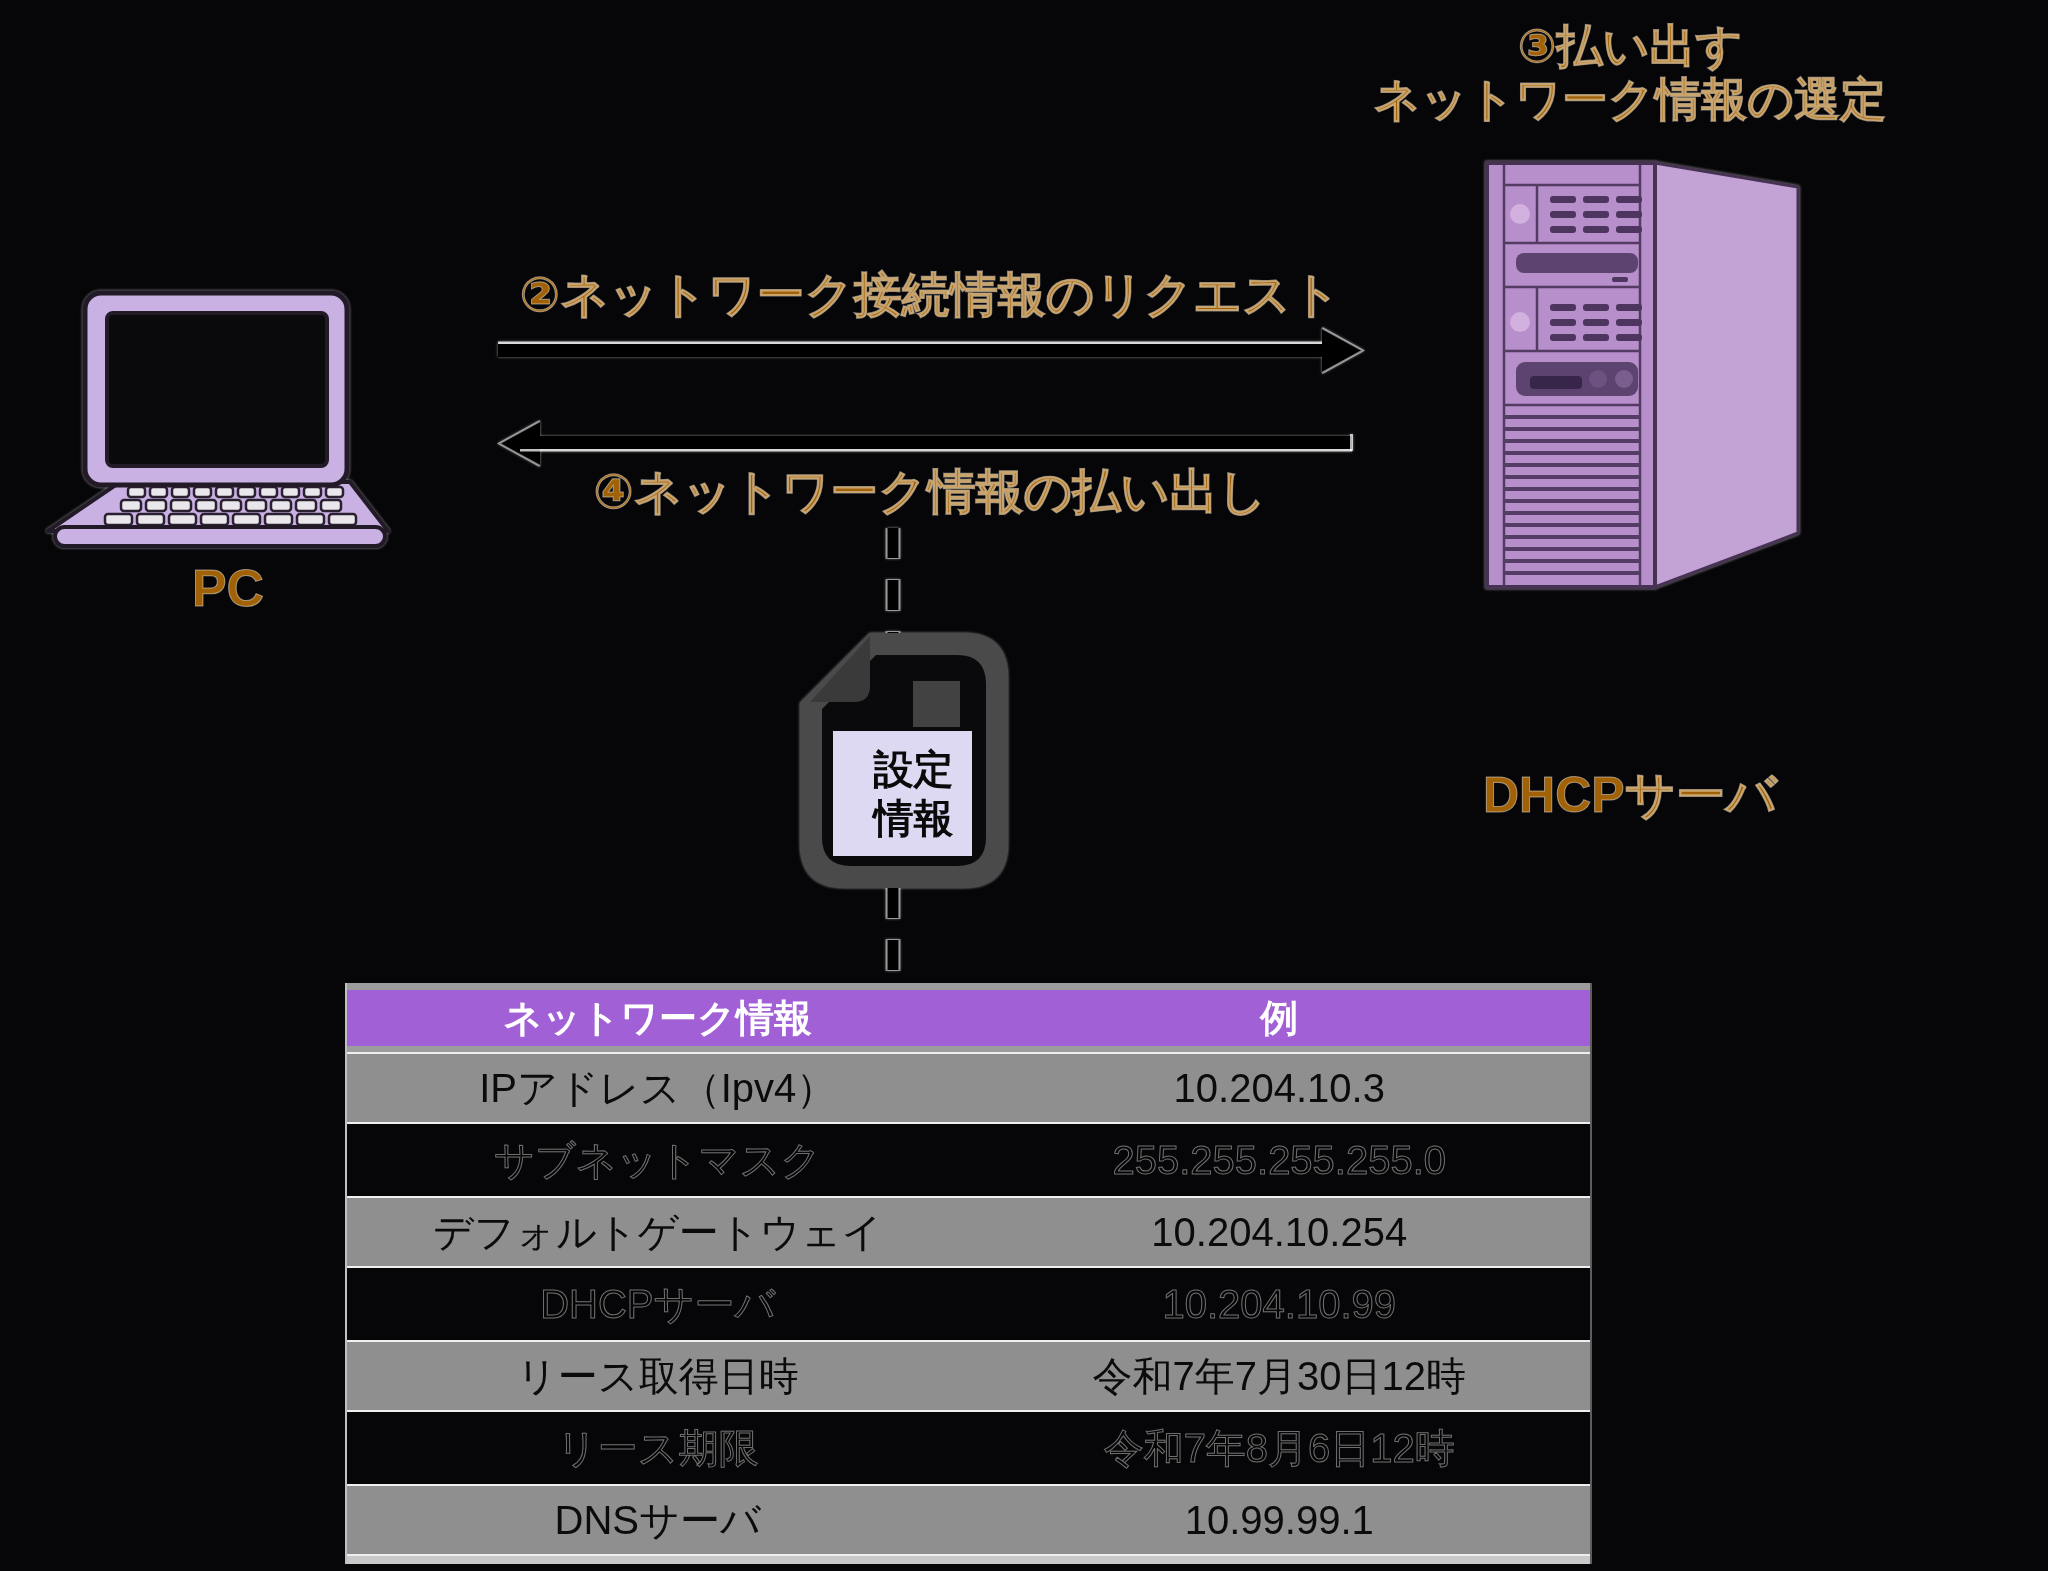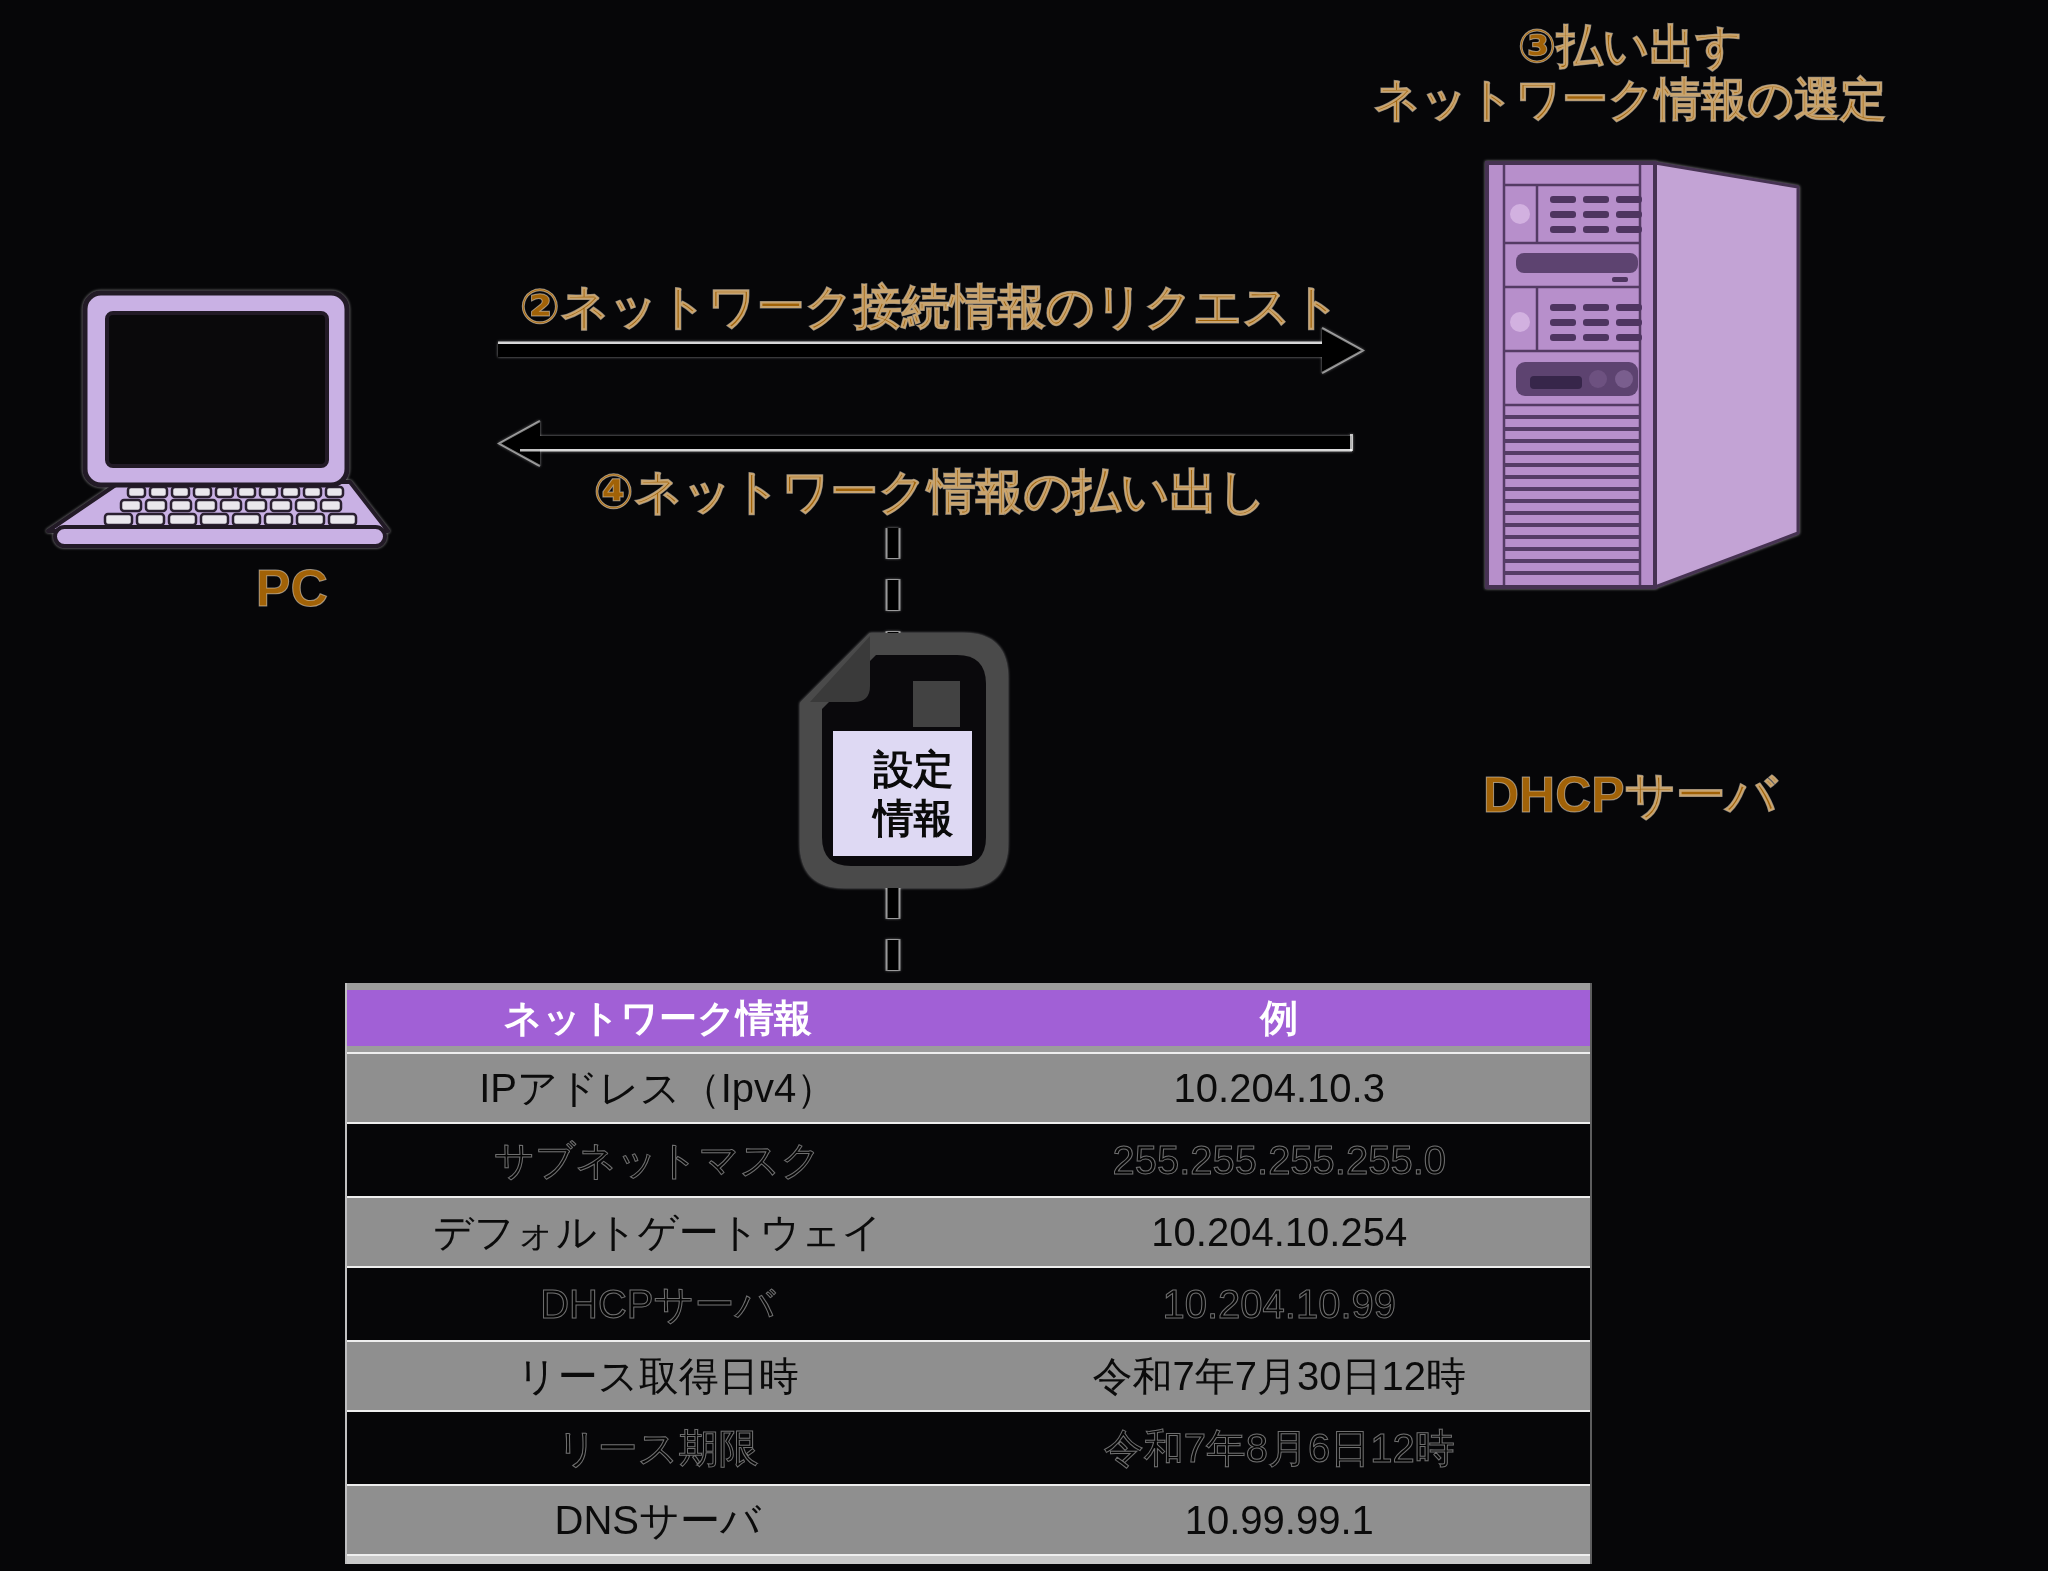--- a/index.html
+++ b/index.html
@@ -65,23 +65,23 @@
         <rect x="188" y="229" width="27" height="11" rx="3"></rect>
         <rect x="220" y="229" width="27" height="11" rx="3"></rect>
         <rect x="252" y="229" width="27" height="11" rx="3"></rect>
         <rect x="284" y="229" width="27" height="11" rx="3"></rect>
     </g>
     <rect x="10" y="242" width="330" height="19" rx="9.5" fill="#c9b1e4" stroke="#221a26" stroke-width="4"></rect>
     <rect x="40" y="8" width="262" height="192" rx="16" fill="#c9b1e4" stroke="#221a26" stroke-width="5"></rect>
     <rect x="62" y="28" width="220" height="153" rx="6" fill="#0a090b" stroke="#221a26" stroke-width="4"></rect>
   </svg>
 
-  <div class="abs ghost center" style="left:128px;top:558px;width:200px;font-size:52px;text-align:right;">PC</div>
-
-  <div class="abs ghost center" style="left:480px;top:263px;width:900px;font-size:48px;margin-top:12px;">②ネットワーク接続情報のリクエスト</div>
+  <div class="abs ghost center" style="left:128px;top:558px;width:200px;font-size:52px;">PC</div>
+
+  <div class="abs ghost center" style="left:480px;top:263px;width:900px;font-size:48px;">②ネットワーク接続情報のリクエスト</div>
 
   <svg class="abs fringe" style="left:480px;top:300px;" width="930" height="695" viewBox="0 0 930 695">
     <g>
       <rect x="18" y="44" width="824" height="13" fill="#000000"></rect>
       <polygon points="842,28 883,50.5 842,73" fill="#000000"></polygon>
       <rect x="18" y="41.5" width="824" height="2.5" fill="rgba(255,255,255,.75)"></rect>
       <polyline points="842,28 883,50.5 842,73" fill="none" stroke="rgba(255,255,255,.5)" stroke-width="2"></polyline>
     </g>
     <g>
       <rect x="40" y="136" width="832" height="13" fill="#000000"></rect>

